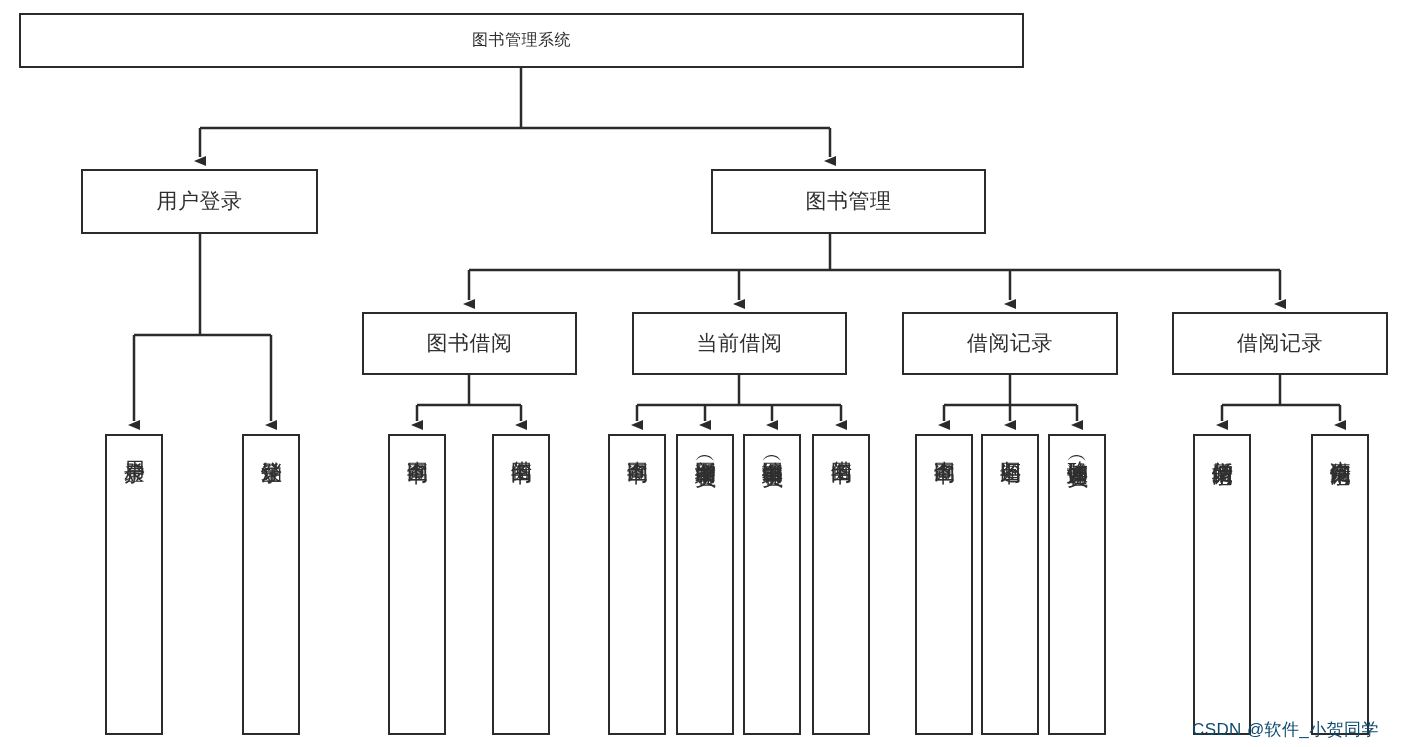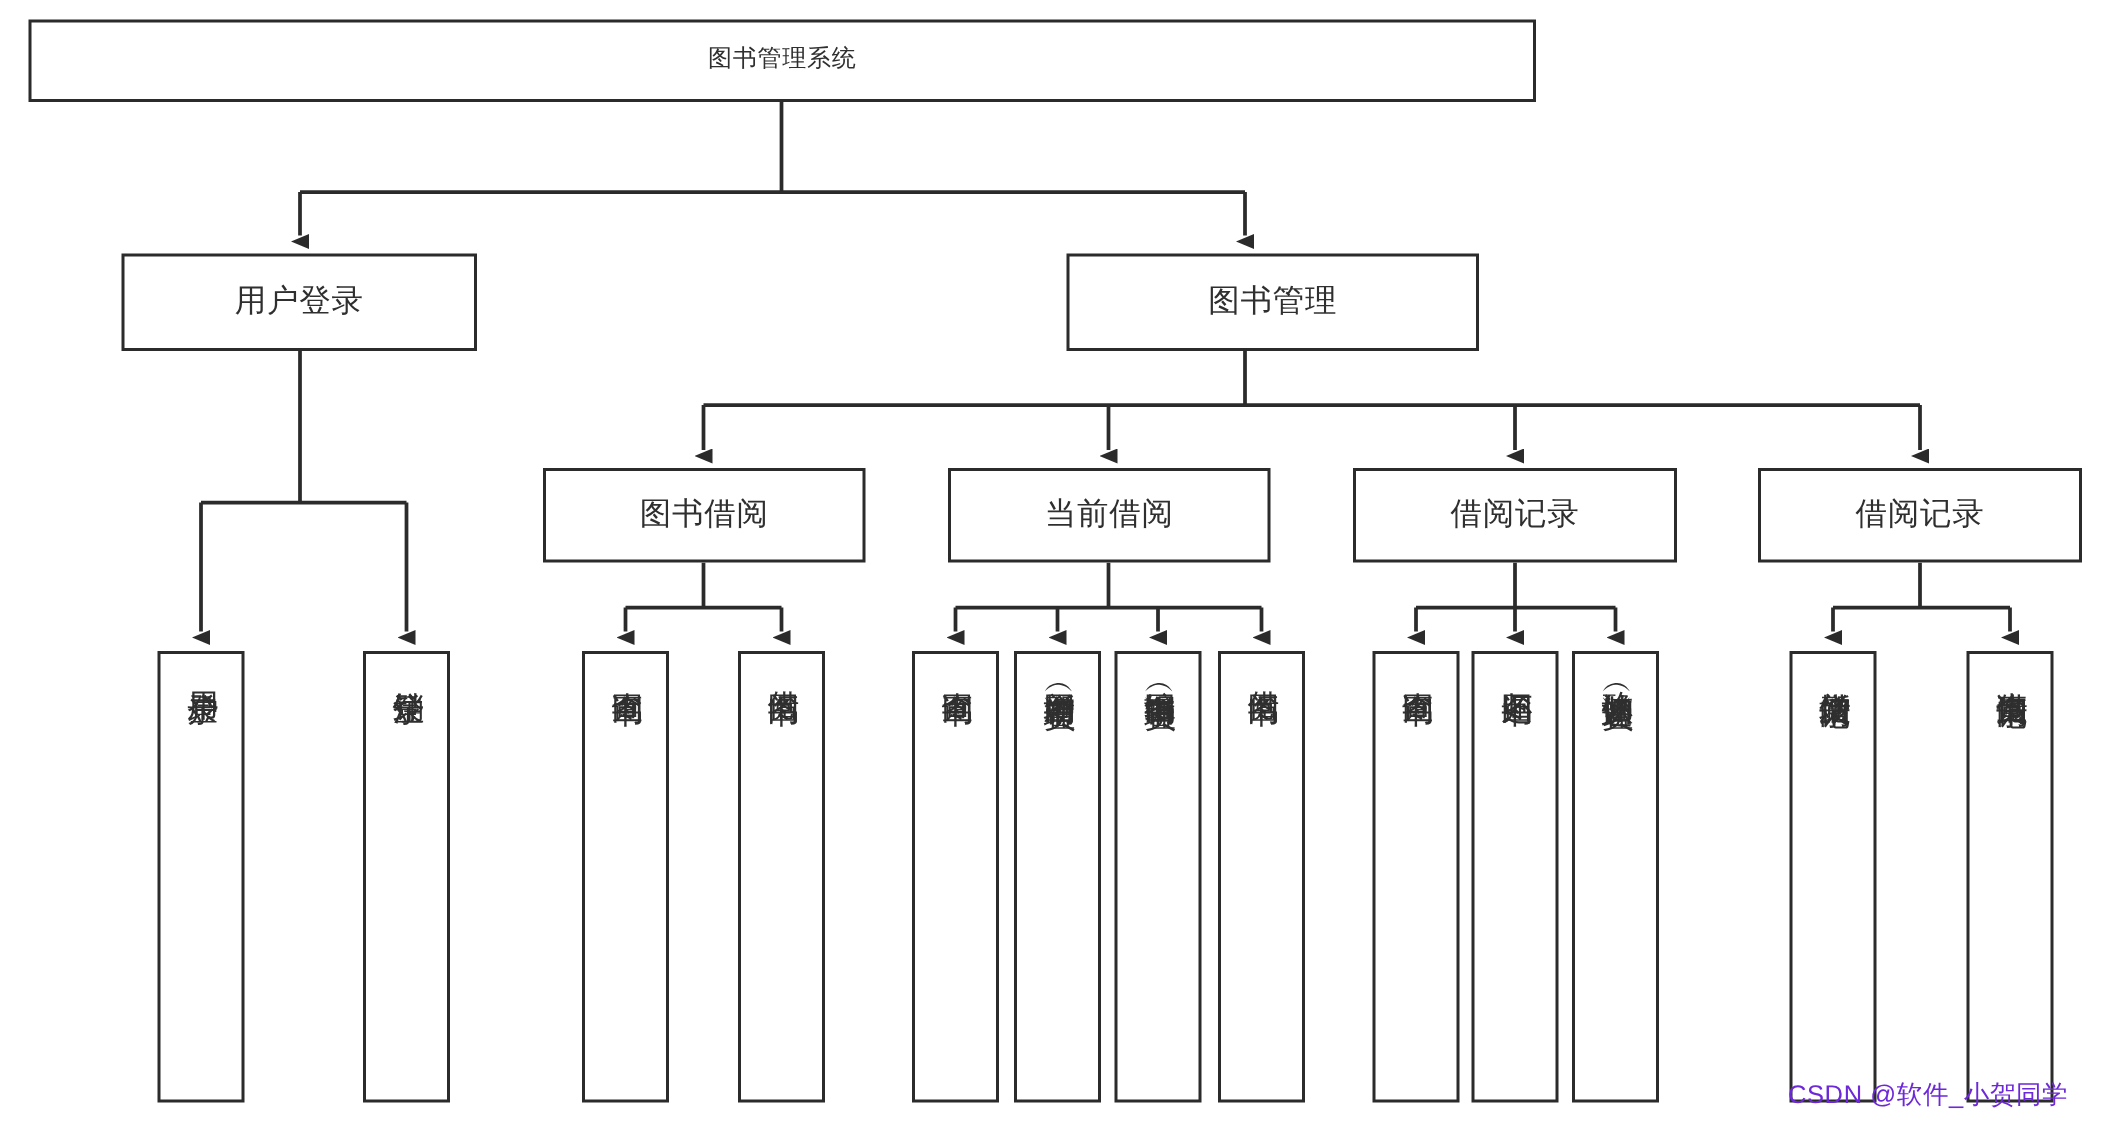--- a/index.html
+++ b/index.html
@@ -58,21 +58,21 @@
     writing-mode: vertical-rl;
     text-orientation: upright;
     font-size: 21px;
     line-height: 1.18;
     letter-spacing: 1px;
     white-space: nowrap;
   }
   .watermark {
     position: absolute;
     font-size: 17px;
-    color: #6d28d9;
+    color: #0c4a6e;
     white-space: nowrap;
     letter-spacing: 0.4px;
   }
 </style>
 </head>
 <body>
 
 <div id="canvas">
 
   <svg class="edges" viewBox="0 0 1405 747" width="1405" height="747">

